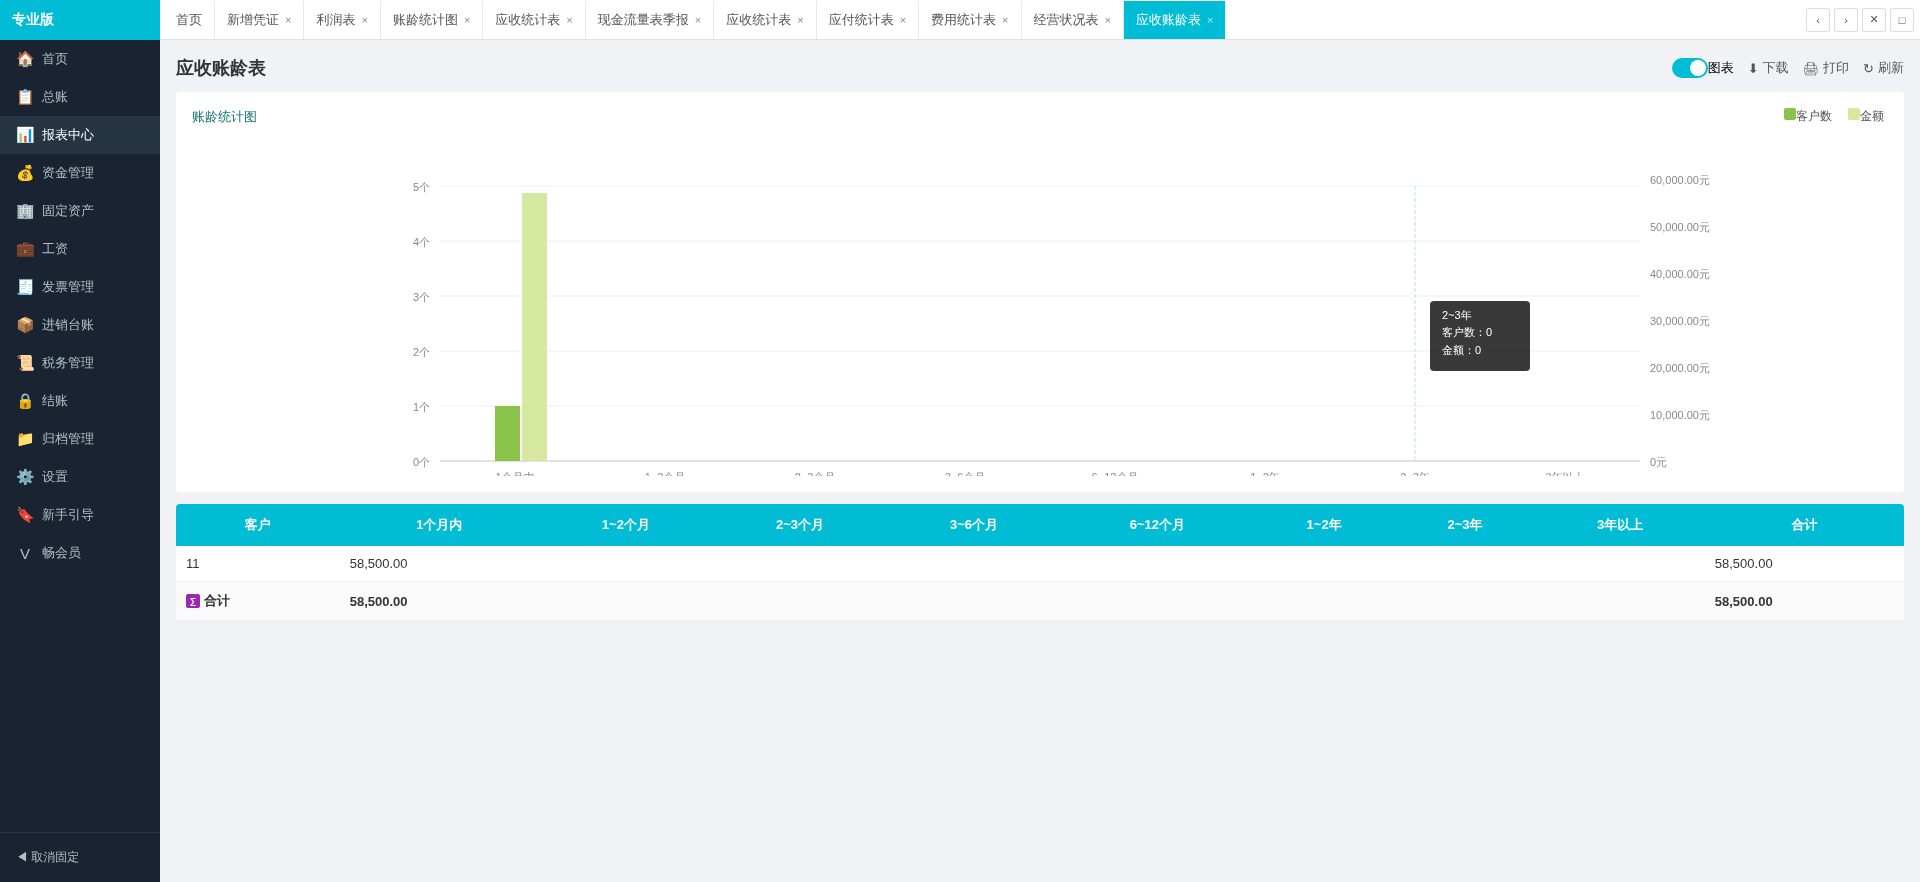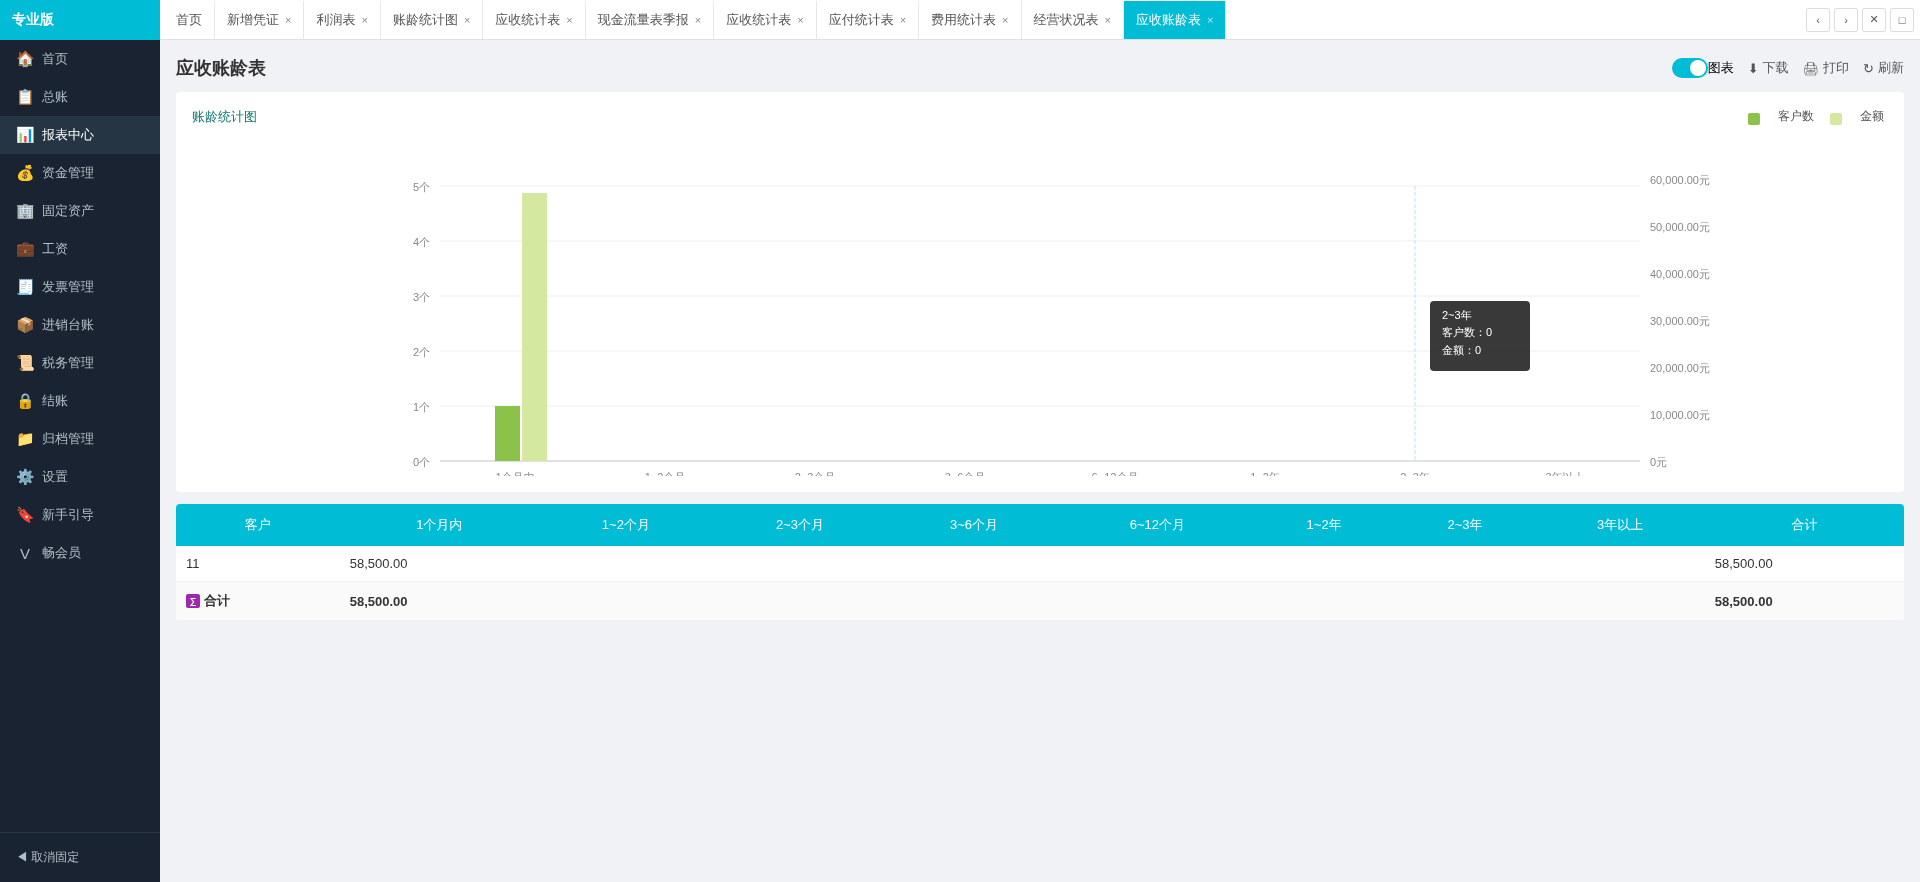--- a/index.html
+++ b/index.html
@@ -172,22 +172,22 @@
       top: 16px;
       right: 20px;
       display: flex;
       gap: 16px;
       align-items: center;
       font-size: 12px;
       color: #555;
     }
     .legend-item {
       display: flex;
-      align-items: flex-end;
-      gap: 18px;
+      align-items: flex-start;
+      gap: 0;
     }
     .legend-color {
       width: 12px;
       height: 12px;
       border-radius: 2px;
     }
     .chart-container {
       position: relative;
       height: 340px;
     }
@@ -207,21 +207,21 @@
       border-collapse: collapse;
     }
     thead tr {
       background: #00bcd4;
       color: white;
     }
     thead th {
       padding: 12px 10px;
       text-align: center;
       font-size: 13px;
-      font-weight: normal;
+      font-weight: bold;
       white-space: nowrap;
     }
     tbody tr td {
       padding: 10px 10px;
       text-align: left;
       font-size: 13px;
       color: #333;
       border-bottom: 1px solid #f0f0f0;
     }
     tbody tr.total-row {

